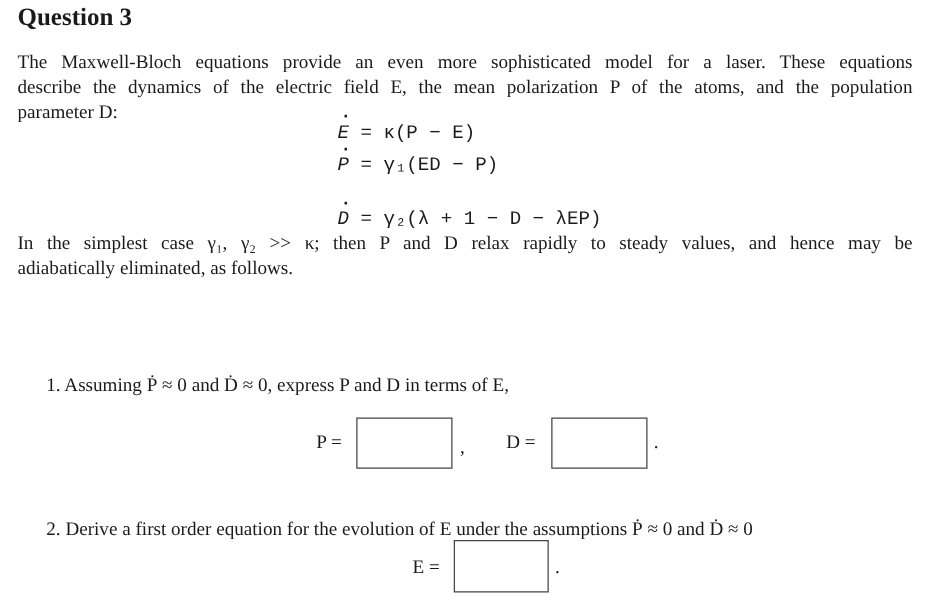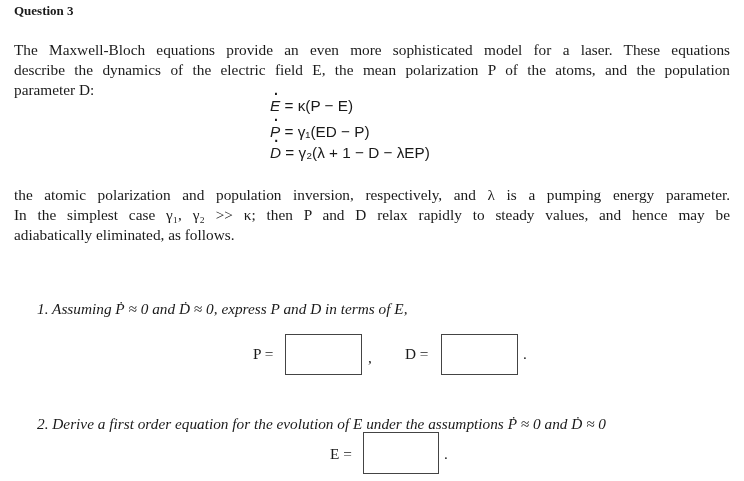--- a/index.html
+++ b/index.html
@@ -3,44 +3,43 @@
 <meta charset="utf-8">
 <style>
   html, body { margin: 0; padding: 0; background: #ffffff; }
   body {
     width: 744px; height: 481px; position: relative; overflow: hidden;
     font-family: "DejaVu Serif", "Liberation Serif", serif;
     color: #1a1a1a;
   }
   .abs { position: absolute; white-space: nowrap; }
   .title {
-    left: 14px; top: 3px; font-size: 13px; font-weight: bold;
+    left: 14px; top: 3px; font-size: 20px; font-weight: bold;
     font-family: "Liberation Serif", serif;
   }
   .para {
     font-family: "Liberation Serif", serif;
     font-size: 15.3px; line-height: 20px; left: 14px; width: 716px;
     text-align: justify; white-space: normal;
   }
   .para .line { display: block; height: 20px; text-align-last: justify; white-space: nowrap; }
   .para .line.last { text-align-last: left; }
   .m { font-style: italic; }
   .eq {
-    font-family: Liberation Sans, sans-serif;
+    font-family: Liberation Mono, monospace;
     font-size: 15.3px; left: 270px;
   }
   .dot { position: relative; display: inline-block; }
   .dot::before {
     content: "·"; position: absolute; left: 50%; top: -11px;
     transform: translateX(-25%); font-style: normal; font-weight: bold; font-size: 14px;
   }
   .item {
     font-family: "Liberation Serif", serif;
     font-size: 15.3px;
-    font-style: italic;
   }
   .answer-box {
     position: absolute; border: 1.5px solid #444; background: #fff;
     box-sizing: border-box;
   }
   .lbl {
     font-family: "Liberation Serif", serif;
     font-size: 15.3px;
   }
 </style>
@@ -56,27 +55,26 @@
 </div>
 
 <div class="abs eq" style="top:97px;">
   <span class="m dot">E</span>
   <span>= κ(P − E)</span>
 </div>
 <div class="abs eq" style="top:123px;text-align:right;">
   <span class="m dot">P</span>
   <span>= γ₁(ED − P)</span>
 </div>
-<div class="abs eq" style="top:144px;">
+<div class="abs eq" style="top:166px;">
   <span class="m dot">D</span>
   <span>= γ₂(λ + 1 − D − λEP)</span>
 </div>
 
 <div class="abs para" style="top:185px;">
-  <span class="line">the atomic polarization and population inversion, respectively, and λ is a pumping energy parameter.</span>
   <span class="line">In the simplest case γ₁, γ₂ &gt;&gt; κ; then P and D relax rapidly to steady values, and hence may be</span>
   <span class="line last">adiabatically eliminated, as follows.</span>
 </div>
 
 <div class="abs item" style="left:37px; top:300px;">
   <span>1.</span>
   <span>Assuming Ṗ ≈ 0 and Ḋ ≈ 0, express P and D in terms of E,</span>
 </div>
 
 <span class="abs lbl" style="left:253px; top:345px;">P =</span>

